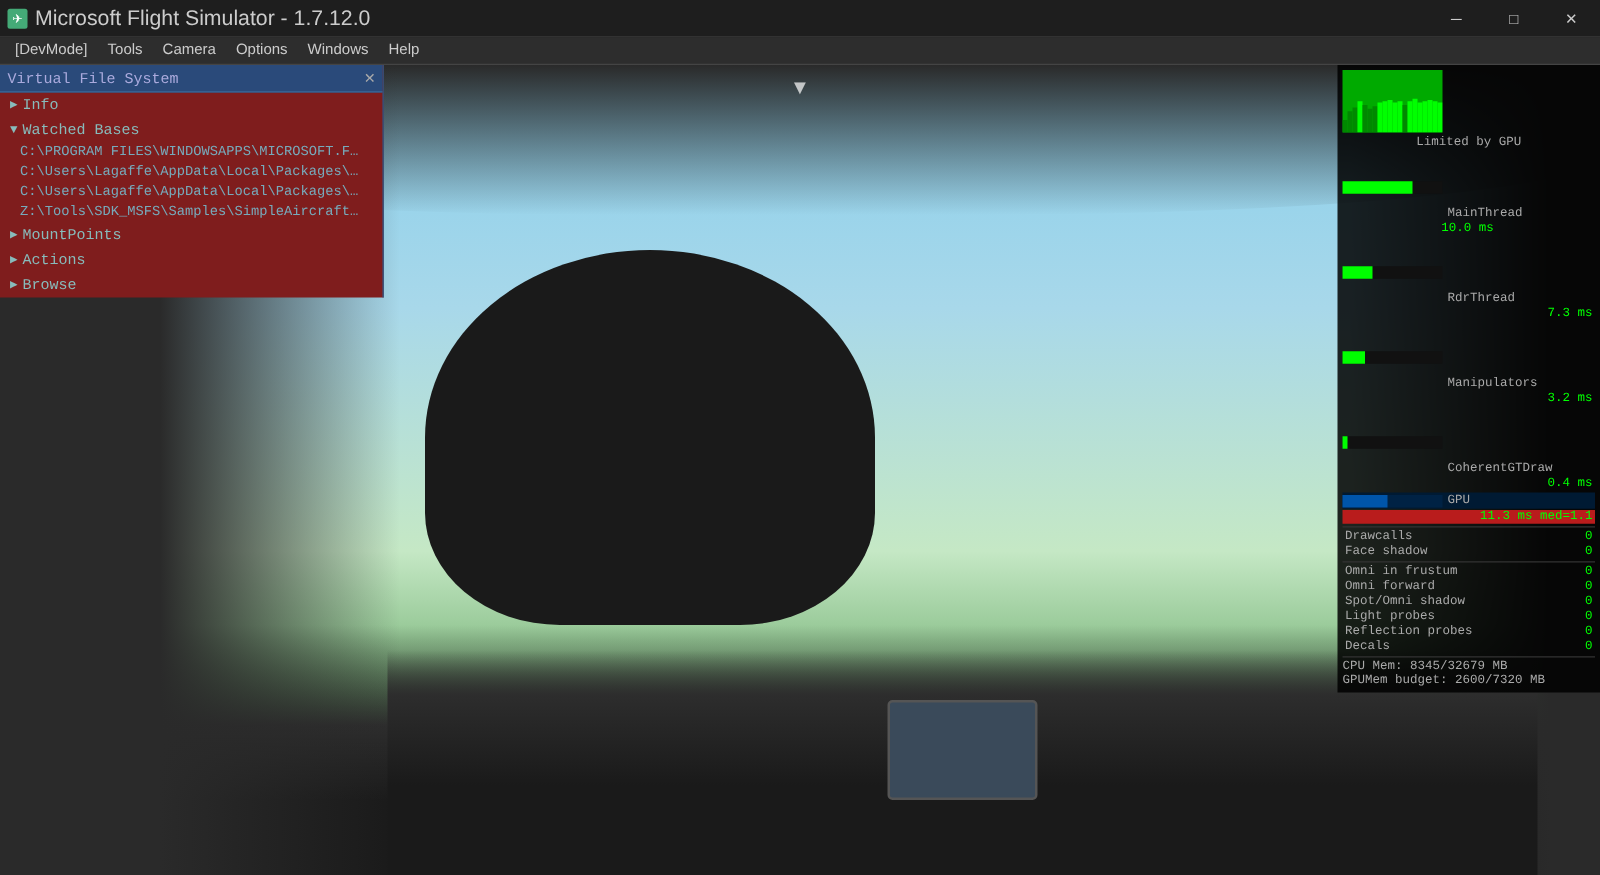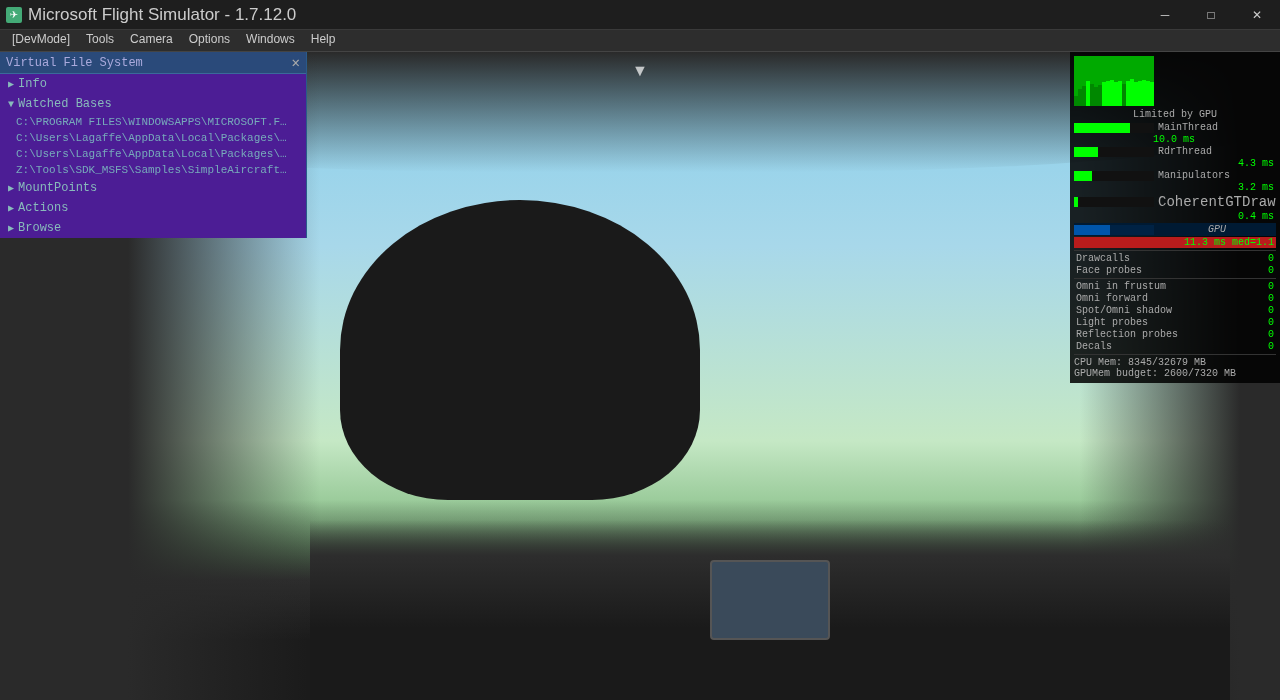--- a/index.html
+++ b/index.html
@@ -155,21 +155,21 @@
       border: 2px solid #555;
       border-radius: 4px;
     }
 
     
     #vfs-panel {
       position: absolute;
       top: 0;
       left: 0;
       width: 307px;
-      background: #4c1d95;
+      background: #7f1d1d;
       color: #9cc;
       font-size: 12px;
       font-family: 'Courier New', monospace;
       z-index: 50;
       border-right: 1px solid #2a5a8a;
     }
     #vfs-titlebar {
       background: #2a4a7a;
       display: flex;
       align-items: center;
@@ -268,20 +268,21 @@
     }
     .perf-bar {
       height: 100%;
       background: #0f0;
     }
     .perf-value {
       width: 50px;
       text-align: right;
       color: #0f0;
       font-size: 10px;
+      margin-top: 44px;
     }
     .perf-divider {
       border-top: 1px solid #333;
       margin: 2px 0;
     }
     .perf-gpu-row {
       background: #001a33;
       display: flex;
       align-items: center;
       padding: 1px 0;
@@ -442,54 +443,54 @@
       <div class="perf-value" style="color:#aaa;font-size:10px;text-align:right;">MainThread</div>
     </div>
     <div style="text-align:center;font-size:10px;color:#0f0;padding-right:2px;">10.0 ms</div>
 
     <div class="perf-row">
       <div class="perf-bar-container">
         <div class="perf-bar" style="width:30%;"></div>
       </div>
       <div class="perf-value" style="color:#aaa;font-size:10px;text-align:right;">RdrThread</div>
     </div>
-    <div style="text-align:right;font-size:10px;color:#0f0;padding-right:2px;">4.3 ms</div>
+    <div style="text-align:right;font-size:10px;color:#0f0;padding-right:2px;">7.3 ms</div>
 
     <div class="perf-row">
       <div class="perf-bar-container">
         <div class="perf-bar" style="width:22%;"></div>
       </div>
       <div class="perf-value" style="color:#aaa;font-size:10px;text-align:right;">Manipulators</div>
     </div>
     <div style="text-align:right;font-size:10px;color:#0f0;padding-right:2px;">3.2 ms</div>
 
     <div class="perf-row">
       <div class="perf-bar-container">
         <div class="perf-bar" style="width:5%;"></div>
       </div>
-      <div class="perf-value" style="color:#aaa;font-size:14px;">CoherentGTDraw</div>
+      <div class="perf-value" style="color:#aaa;font-size:10px;">CoherentGTDraw</div>
     </div>
     <div style="text-align:right;font-size:10px;color:#0f0;padding-right:2px;">0.4 ms</div>
 
     <div class="perf-row perf-gpu-row">
       <div class="perf-gpu-bar">
         <div class="perf-gpu-fill" style="width:45%;"></div>
       </div>
-      <div style="color:#aaa;font-size:10px;text-align:center;flex:1;font-style:italic;">GPU</div>
+      <div style="color:#aaa;font-size:10px;text-align:left;flex:1;">GPU</div>
     </div>
     <div style="text-align:right;font-size:10px;color:#0f0;padding-right:2px;background:#b91c1c;">11.3 ms  med=1.1</div>
 
     <div class="perf-divider"></div>
 
     <div class="stat-line">
       <span>Drawcalls</span>
       <span class="val">0</span>
     </div>
     <div class="stat-line">
-      <span>Face probes</span>
+      <span>Face shadow</span>
       <span class="val">0</span>
     </div>
 
     <div class="perf-divider"></div>
 
     <div class="stat-line">
       <span>Omni in frustum</span>
       <span class="val">0</span>
     </div>
     <div class="stat-line">

